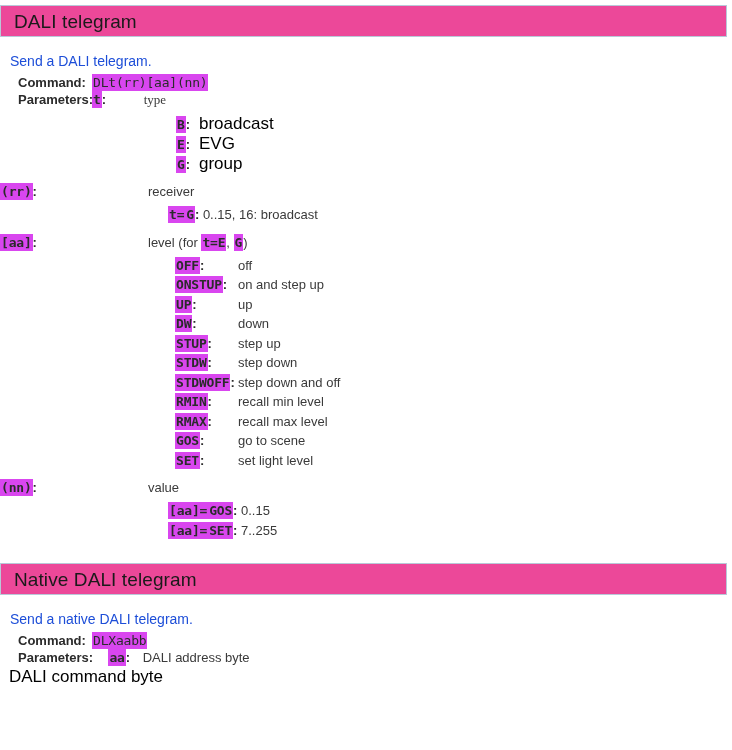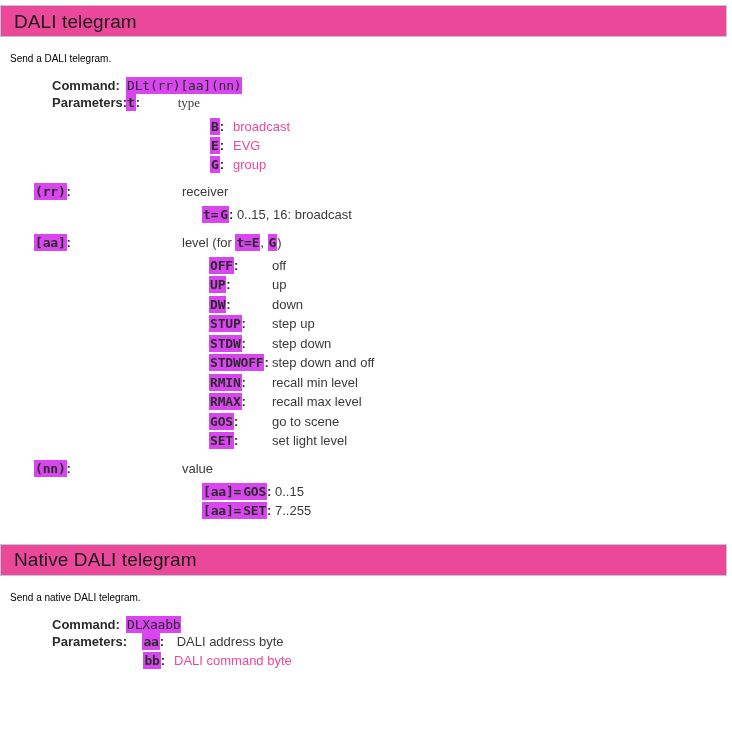--- a/index.html
+++ b/index.html
@@ -34,29 +34,28 @@
     font-size: 19px;
     font-weight: normal;
     color: #1a1a1a;
     padding-left: 13px;
     letter-spacing: 0.1px;
     line-height: 1;
   }
 
   
   .intro {
-    font-size: 10px;
-    color: #000000;
+    font-size: 14px;
+    color: #1d4ed8;
     margin: 16px 0 0 10px;
   }
 
   
   .def-block {
-    margin-top: 14px;
-    padding-left: 34px;
+    margin-top: 6px;
   }
   .def-row {
     display: flex;
     align-items: baseline;
     margin-bottom: 2px;
   }
   .def-label {
     width: 92px;
     text-align: left;
     padding-left: 18px;
@@ -124,22 +123,22 @@
     flex: 0 0 auto;
     font-size: 13px;
     white-space: nowrap;
   }
   .sub-row .k-right .colon {
     font-weight: bold;
     color: #2b2b2b;
   }
   .sub-row .v {
     padding-left: 9px;
-    font-size: 13px;
-    color: #ec4899;
+    font-size: 17px;
+    color: #000000;
     text-align: right;
   }
 
   
   .sub-row-left {
     display: flex;
     align-items: flex-end;
     line-height: 19.5px;
   }
   .sub-row-left .k-col {
@@ -232,20 +231,25 @@
       </div>
       <div class="sub-list" id="aa-actions">
 
       <div class="sub-row-left">
             <span class="indent"></span>
             <span class="k-col"><code class="code b">OFF</code><span class="colon">:</span></span>
             <span class="v">off</span>
           </div>
           <div class="sub-row-left">
             <span class="indent"></span>
+            <span class="k-col"><code class="code b">ONSTUP</code><span class="colon">:</span></span>
+            <span class="v">on and step up</span>
+          </div>
+          <div class="sub-row-left">
+            <span class="indent"></span>
             <span class="k-col"><code class="code b">UP</code><span class="colon">:</span></span>
             <span class="v">up</span>
           </div>
           <div class="sub-row-left">
             <span class="indent"></span>
             <span class="k-col"><code class="code b">DW</code><span class="colon">:</span></span>
             <span class="v">down</span>
           </div>
           <div class="sub-row-left">
             <span class="indent"></span>
@@ -314,18 +318,17 @@
 
     <div class="def-row">
       <span class="def-label">Parameters:</span>
       <span class="def-value">
         <span style="display:inline-block;width:38px;text-align:right;"><code class="code b">aa</code><span class="colon" style="font-weight:bold;color:#2b2b2b;">:</span></span>
         <span style="padding-left:9px;">DALI address byte</span>
       </span>
     </div>
 
     <div class="sub-row" style="line-height:19px;">
-      <span class="k-right" style="width:131px;"><code class="code b">bb</code><span class="colon">:</span></span>
       <span class="v">DALI command byte</span>
     </div>
   </div>
 
 </div>
 
 </body></html>

